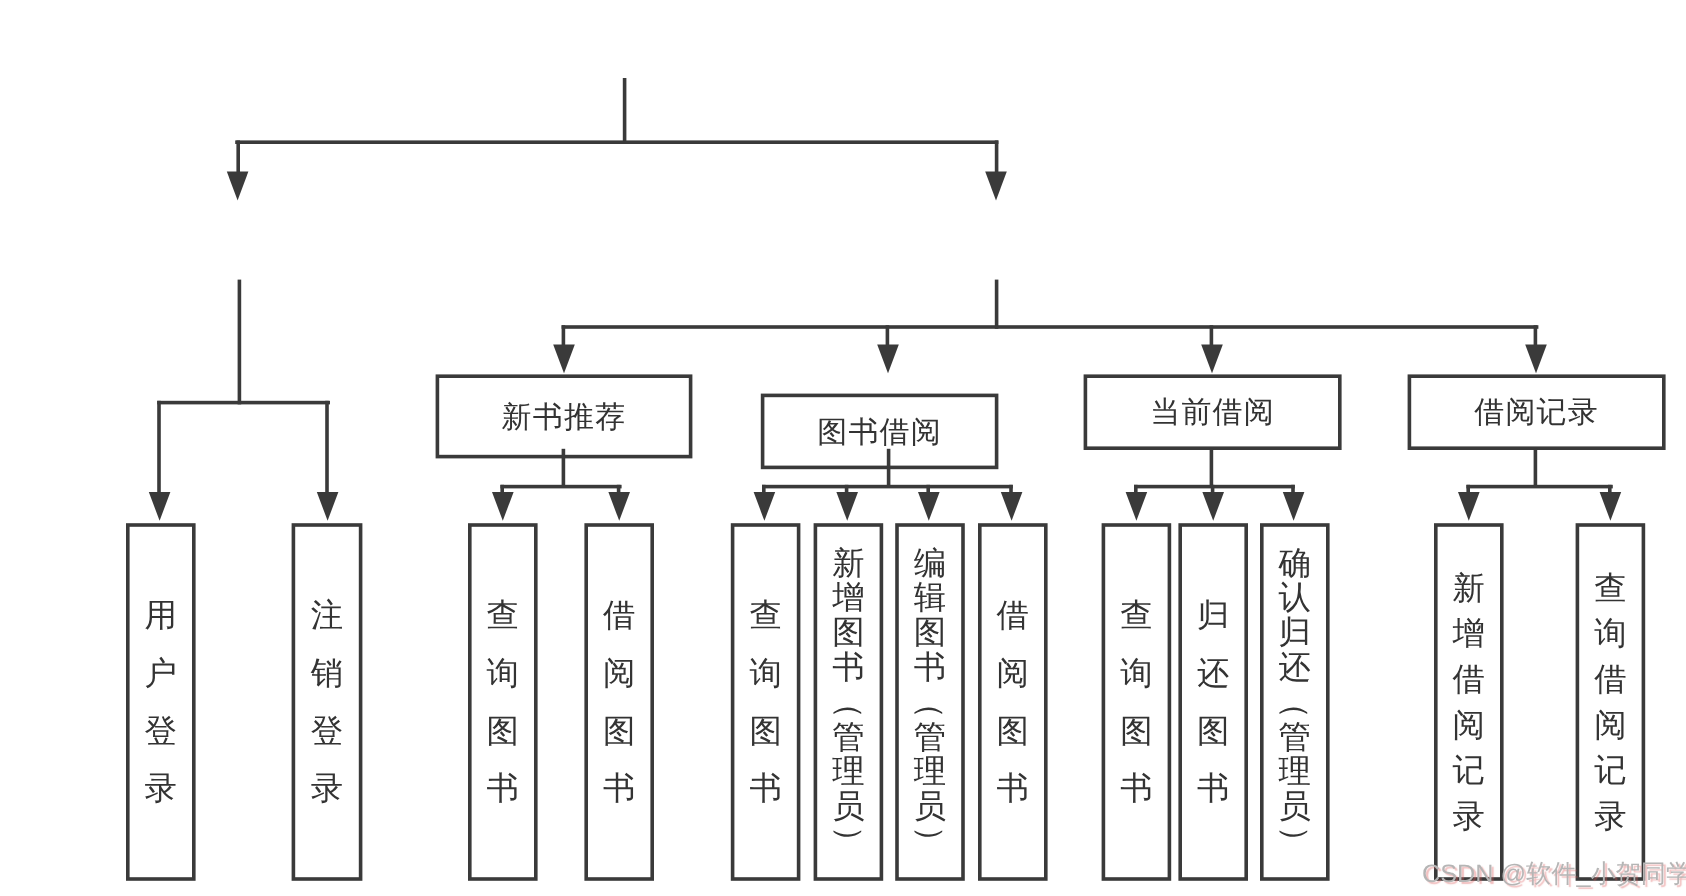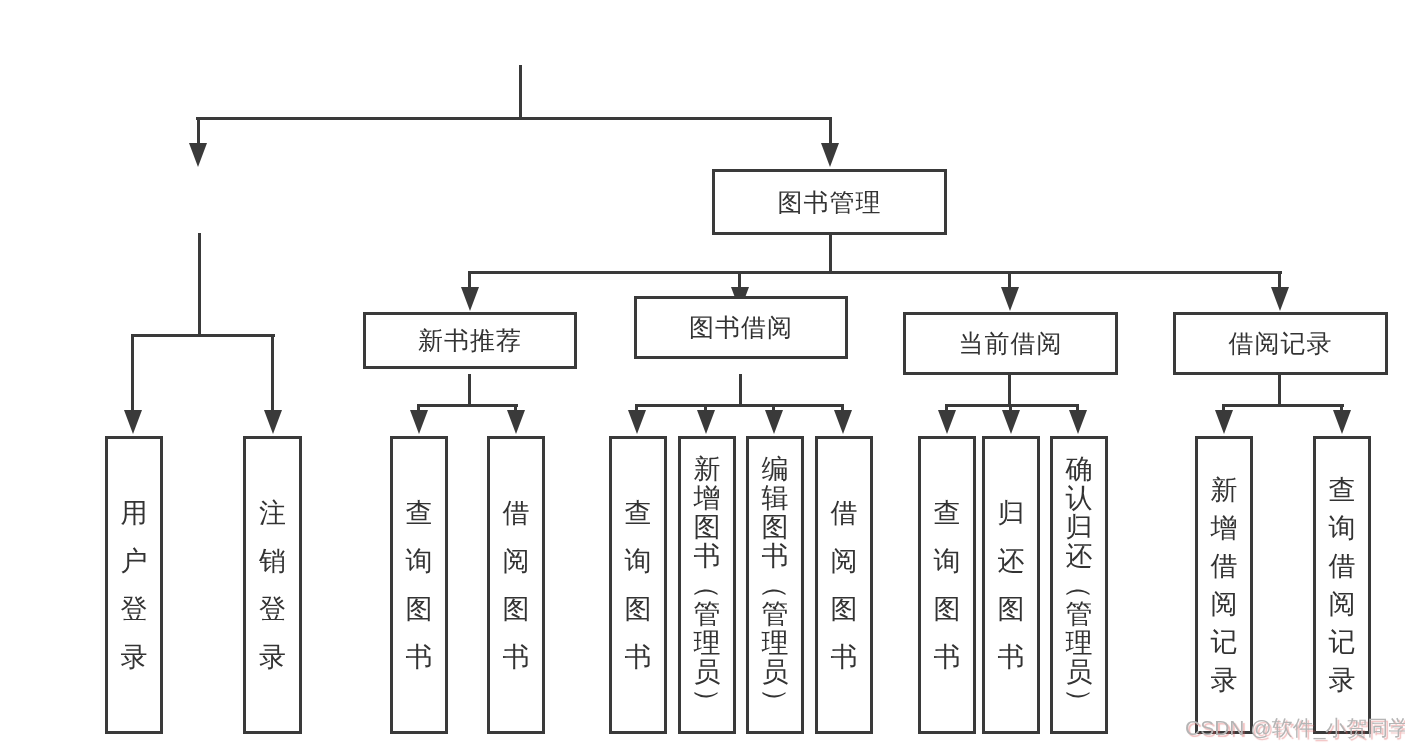--- a/index.html
+++ b/index.html
@@ -63,23 +63,20 @@
 
   <div>
     <div class="vline" style="left:519px;top:65px;height:54px"></div>
     <div class="hline" style="left:196px;top:117px;width:636px"></div>
     <div class="vline" style="left:197px;top:117px;height:30px"></div>
     <div class="arrow" style="left:189px;top:143px"></div>
     <div class="vline" style="left:829px;top:117px;height:30px"></div>
     <div class="arrow" style="left:821px;top:143px"></div>
   </div>
 
-  <div class="box" style="left:712px;top:169px;width:235px;height:66px">
-    <span class="hlabel">图书管理</span>
-  </div>
 
   <div>
     <div class="vline" style="left:198px;top:233px;height:104px"></div>
     <div class="hline" style="left:131px;top:334px;width:144px"></div>
     <div class="vline" style="left:131px;top:334px;height:78px"></div>
     <div class="arrow" style="left:124px;top:410px"></div>
     <div class="vline" style="left:271px;top:334px;height:78px"></div>
     <div class="arrow" style="left:264px;top:410px"></div>
   </div>
 
@@ -89,24 +86,24 @@
     <div class="vline" style="left:468px;top:271px;height:18px"></div>
     <div class="arrow" style="left:461px;top:287px"></div>
     <div class="vline" style="left:738px;top:271px;height:18px"></div>
     <div class="arrow" style="left:731px;top:287px"></div>
     <div class="vline" style="left:1008px;top:271px;height:18px"></div>
     <div class="arrow" style="left:1001px;top:287px"></div>
     <div class="vline" style="left:1278px;top:271px;height:18px"></div>
     <div class="arrow" style="left:1271px;top:287px"></div>
   </div>
 
-  <div class="box" style="left:363px;top:312px;width:214px;height:57px">
+  <div class="box" style="left:363px;top:312px;width:214px;height:70px">
     <span class="hlabel">新书推荐</span>
   </div>
-  <div class="box" style="left:634px;top:296px;width:214px;height:63px">
+  <div class="box" style="left:634px;top:328px;width:198px;height:63px">
     <span class="hlabel">图书借阅</span>
   </div>
   <div class="box" style="left:903px;top:312px;width:215px;height:63px">
     <span class="hlabel">当前借阅</span>
   </div>
   <div class="box" style="left:1173px;top:312px;width:215px;height:63px">
     <span class="hlabel">借阅记录</span>
   </div>
 
   <div>

